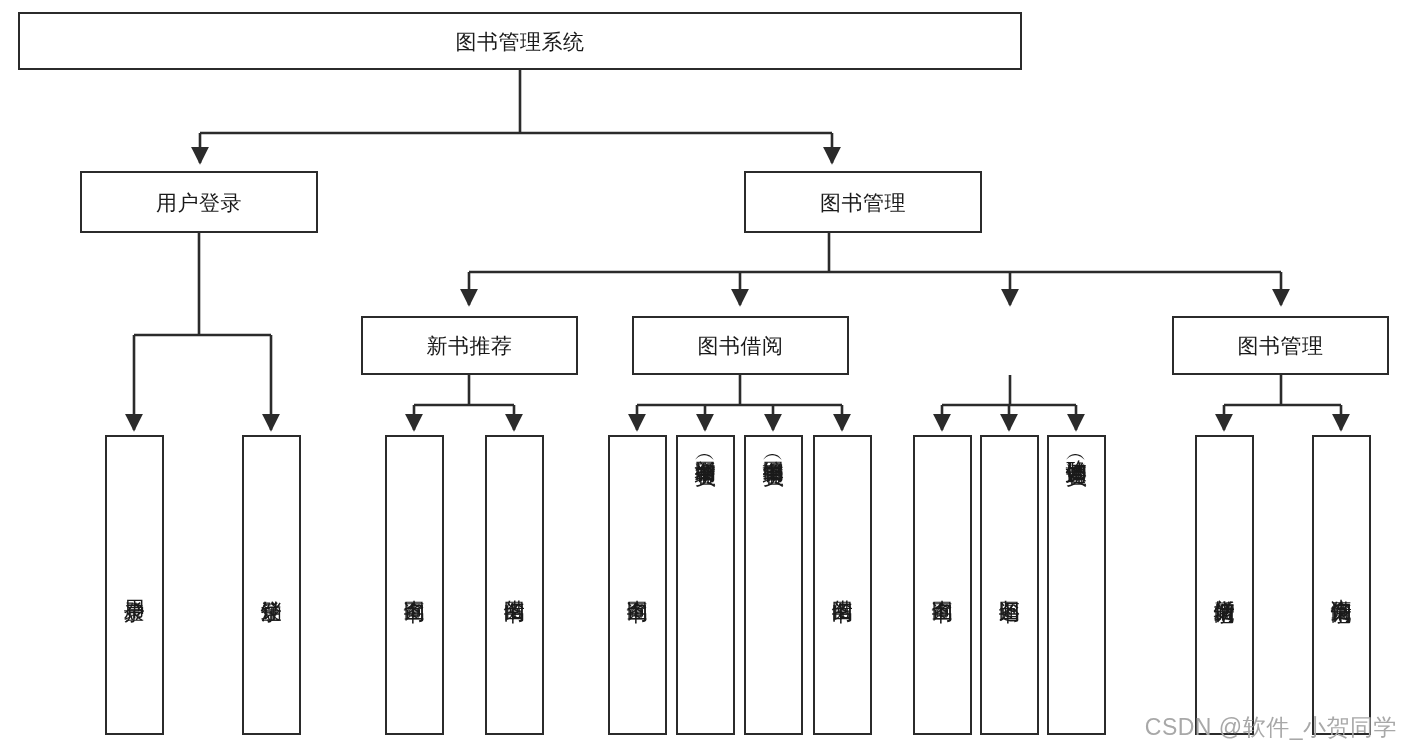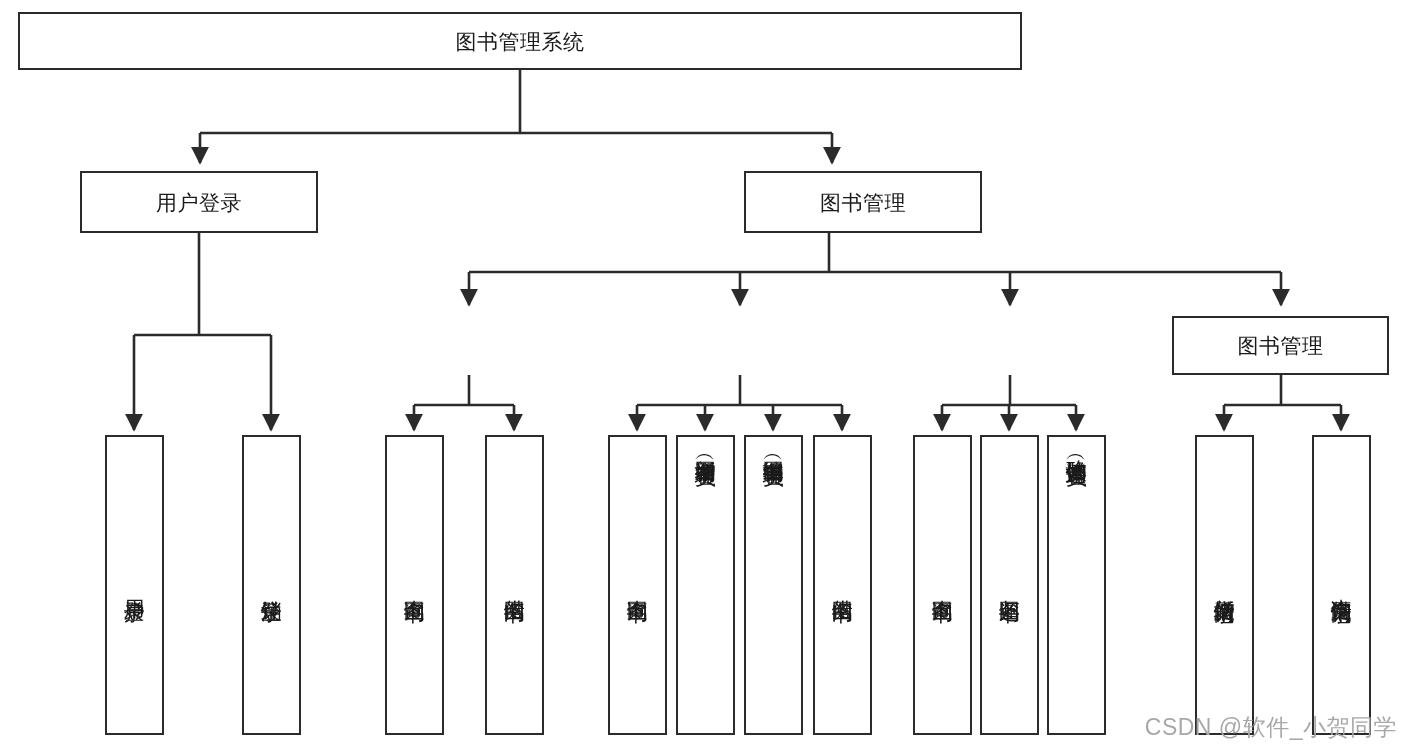--- a/index.html
+++ b/index.html
@@ -126,20 +126,26 @@
     <span class="label">图书管理系统</span>
   </div>
 
   <div class="node horiz" style="left:80px; top:171px; width:238px; height:62px;">
     <span class="label">用户登录</span>
   </div>
   <div class="node horiz" style="left:710px; top:171px; width:238px; height:62px;margin-left:34px;">
     <span class="label">图书管理</span>
   </div>
 
+  <div class="node horiz" style="left:361px; top:316px; width:217px; height:59px;">
+    <span class="label">新书推荐</span>
+  </div>
+  <div class="node horiz" style="left:632px; top:316px; width:217px; height:59px;">
+    <span class="label">图书借阅</span>
+  </div>
   <div class="node horiz" style="left:1172px; top:316px; width:217px; height:59px;">
     <span class="label">图书管理</span>
   </div>
 
   <div class="node vert centered" style="left:105px; top:435px; width:59px; height:300px;">
     <span class="label">用户登录</span>
   </div>
   <div class="node vert centered" style="left:242px; top:435px; width:59px; height:300px;">
     <span class="label">注销登录</span>
   </div>

